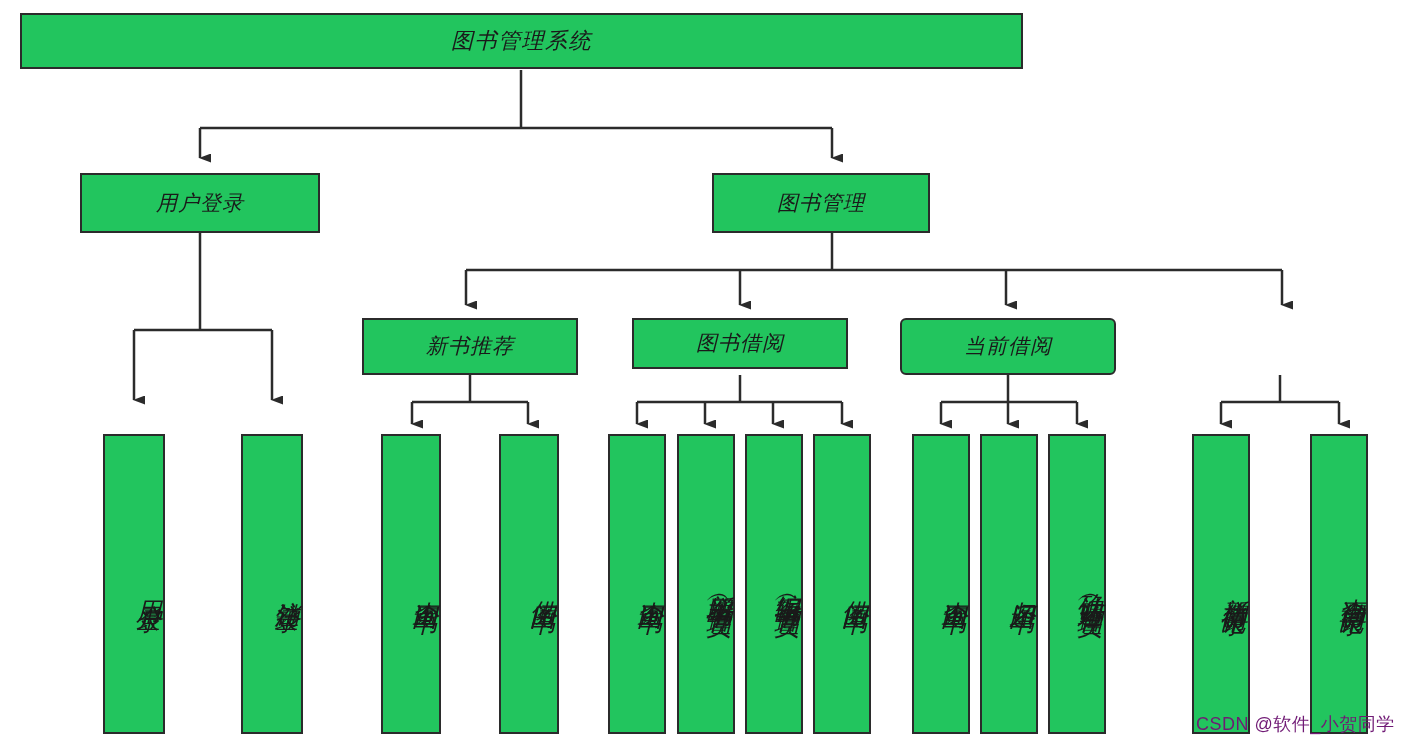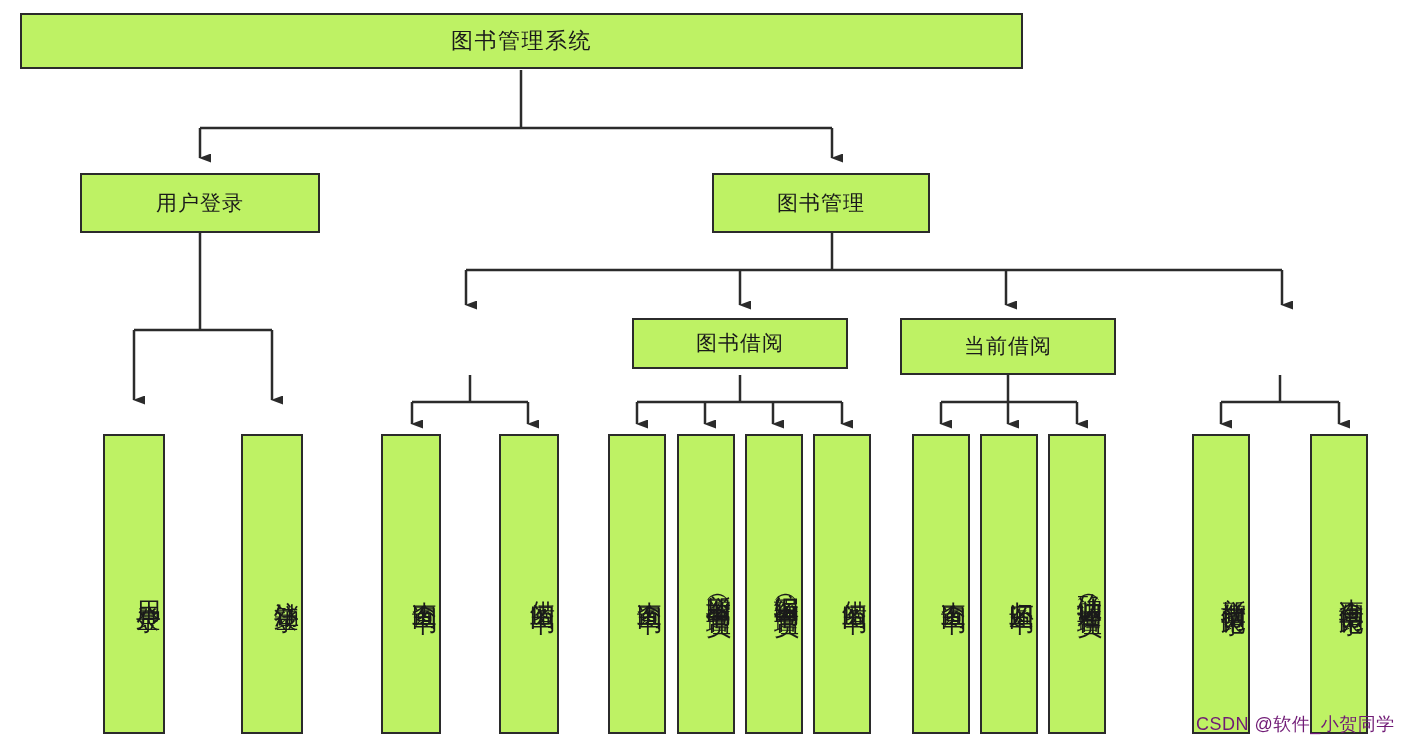--- a/index.html
+++ b/index.html
@@ -14,27 +14,28 @@
     position: relative;
     width: 1405px;
     height: 747px;
     background: #ffffff;
     overflow: hidden;
   }
   .node {
     position: absolute;
     box-sizing: border-box;
     border: 2px solid #2b2b2b;
-    background: #bef264;
+    background: #22c55e;
     color: #1a1a1a;
     display: flex;
     align-items: center;
     justify-content: center;
     text-align: center;
     line-height: 1.15;
+    font-style: italic;
   }
   .node.horiz {
     font-size: 21px;
     letter-spacing: 1px;
     padding: 0 4px;
   }
   .node.root {
     font-size: 22px;
     letter-spacing: 1.5px;
   }
@@ -120,22 +121,23 @@
       <path d="M1221,402 L1221,424" marker-end="url(#arrow)"></path>
       <path d="M1339,402 L1339,424" marker-end="url(#arrow)"></path>
     </g>
   </svg>
 
   <div class="node root" style="left:20px; top:13px; width:1003px; height:56px;">图书管理系统</div>
 
   <div class="node horiz" style="left:80px; top:173px; width:240px; height:60px;">用户登录</div>
   <div class="node horiz" style="left:712px; top:173px; width:218px; height:60px;">图书管理</div>
 
+  <div class="node horiz" style="left:362px; top:318px; width:216px; height:57px;">新书推荐</div>
   <div class="node horiz" style="left:632px; top:318px; width:216px; height:51px;">图书借阅</div>
-  <div class="node horiz" style="left:900px; top:318px; width:216px; height:57px;">当前借阅</div>
+  <div class="node horiz" style="left:900px; top:318px; width:216px; height:57px;border-radius:6px;">当前借阅</div>
 
   <div class="node vert" style="left:103px; top:434px; width:62px; height:300px;">用户登录</div>
   <div class="node vert" style="left:241px; top:434px; width:62px; height:300px;">注销登录</div>
 
   <div class="node vert" style="left:381px; top:434px; width:60px; height:300px;">查询图书</div>
   <div class="node vert" style="left:499px; top:434px; width:60px; height:300px;">借阅图书</div>
 
   <div class="node vert" style="left:608px; top:434px; width:58px; height:300px;">查询图书</div>
   <div class="node vert" style="left:677px; top:434px; width:58px; height:300px;">新增图书（管理员）</div>
   <div class="node vert" style="left:745px; top:434px; width:58px; height:300px;">编辑图书（管理员）</div>

